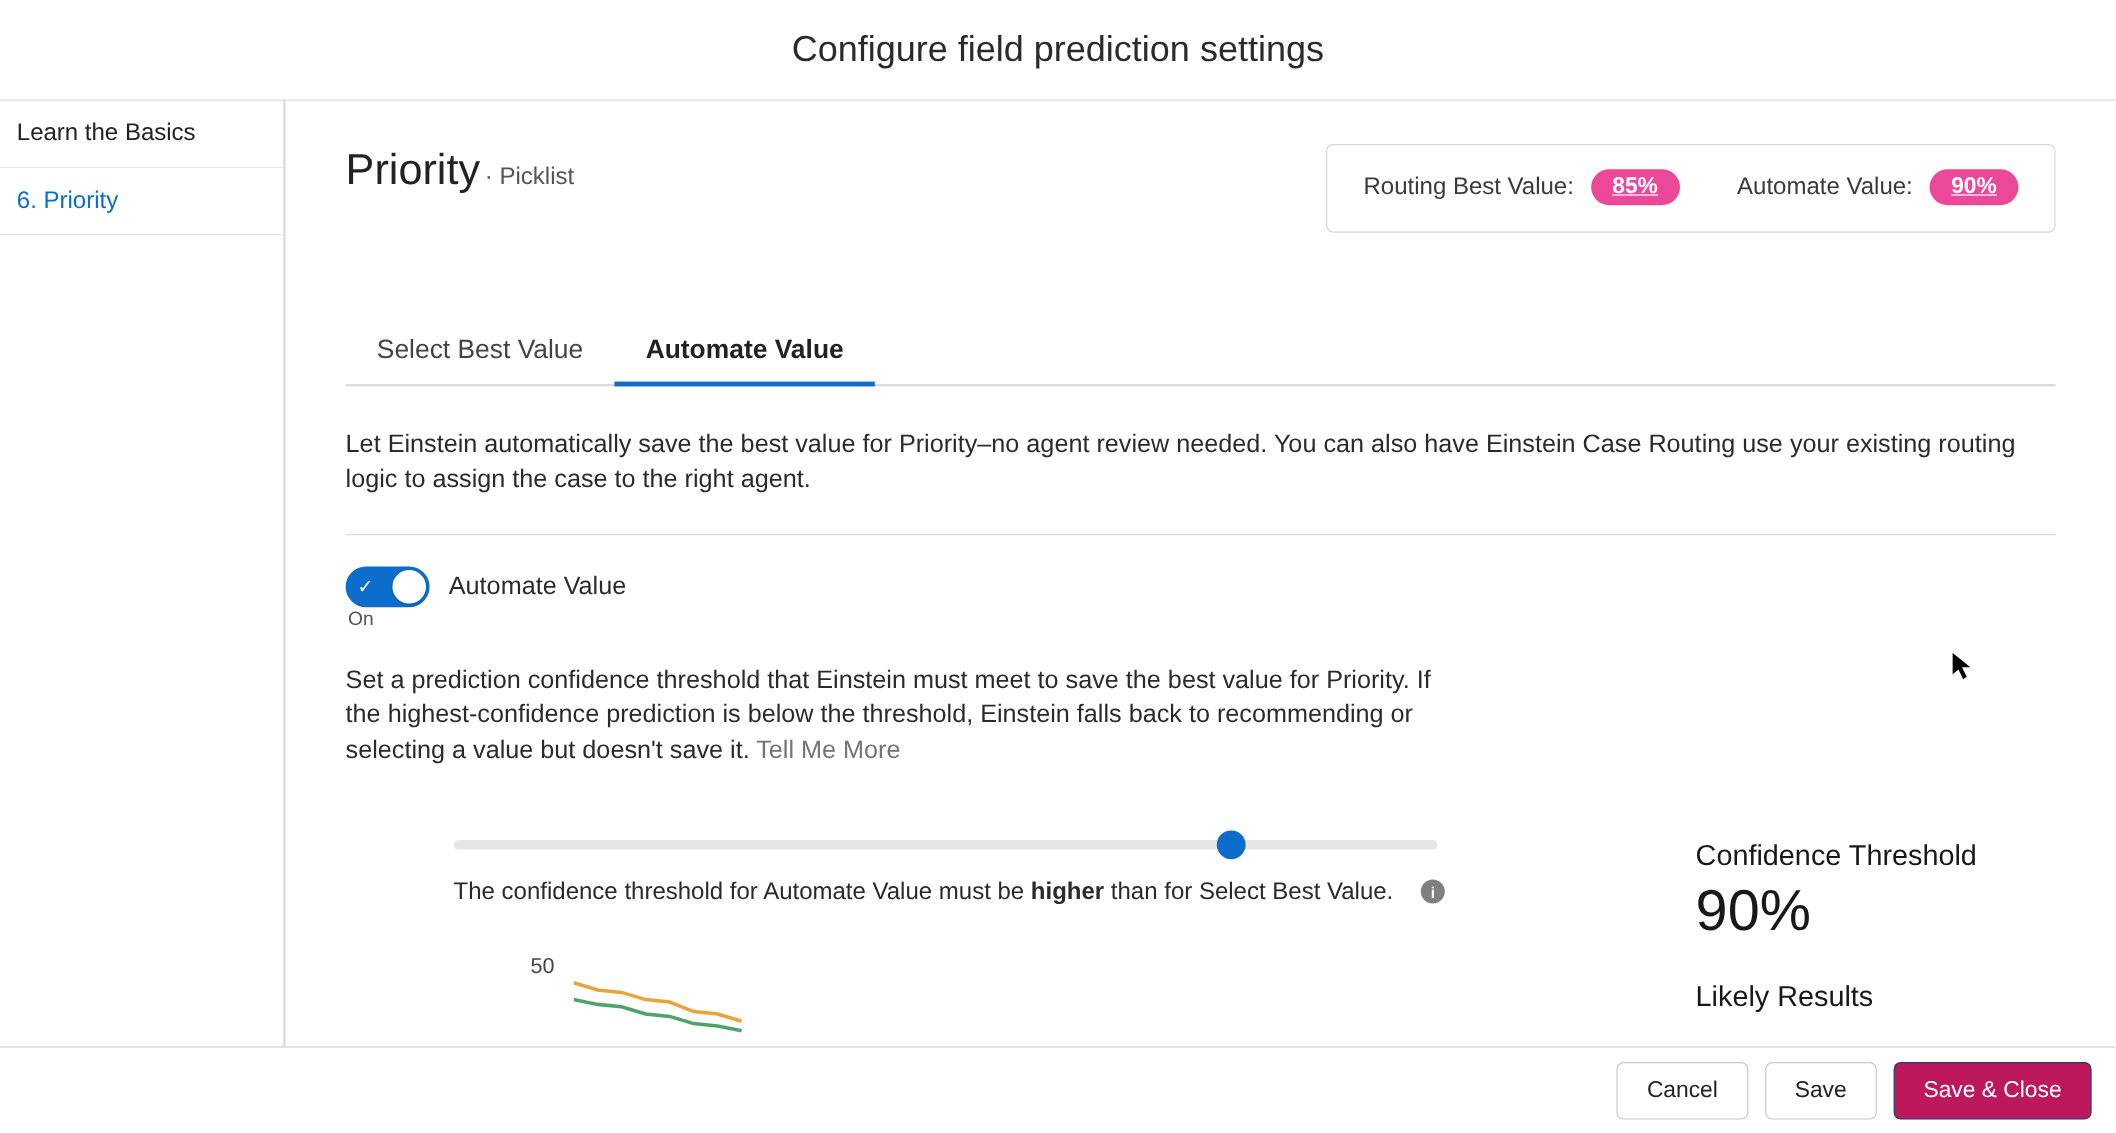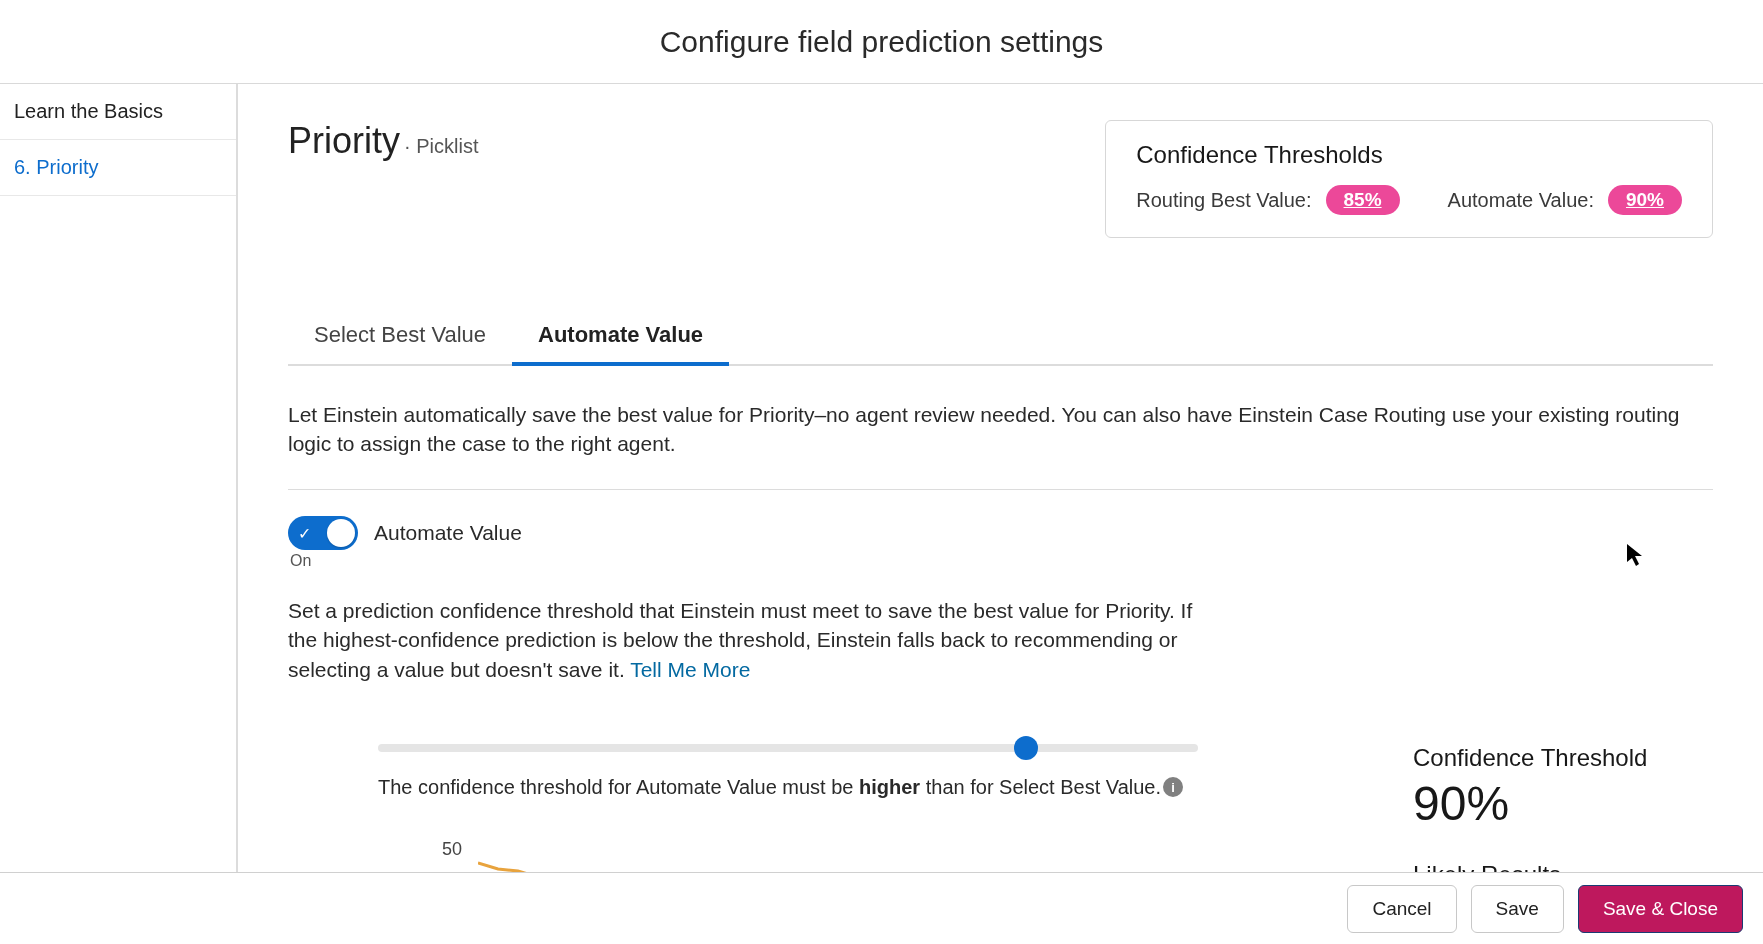--- a/index.html
+++ b/index.html
@@ -178,21 +178,21 @@
   margin-left: 2px;
 }
 .threshold-text {
   font-size: 21px;
   line-height: 1.4;
   margin-top: 26px;
   max-width: 910px;
   color: #2a2a2a;
 }
 .threshold-text a {
-  color: #0369a1;
+  color: #737373;
   text-decoration: none;
 }
 .slider-block {
   display: flex;
   margin-top: 60px;
   gap: 60px;
 }
 .slider-left {
   flex: 1;
   padding-left: 90px;
@@ -214,21 +214,21 @@
   background: #0d6dcd;
   border-radius: 50%;
   cursor: grab;
 }
 .slider-caption {
   margin-top: 24px;
   font-size: 20px;
   color: #2a2a2a;
   display: flex;
   align-items: center;
-  gap: 2px;
+  gap: 23px;
 }
 .slider-caption strong {
   font-weight: 700;
 }
 .info-icon {
   display: inline-flex;
   width: 20px;
   height: 20px;
   border-radius: 50%;
   background: #808080;
@@ -319,21 +319,20 @@
   </div>
 
   <div class="main">
     <div class="main-inner">
       <div class="title-row">
         <div class="title-block">
           <span class="field-title">Priority</span>
           <span class="field-type">· Picklist</span>
         </div>
         <div class="thresholds-card">
-          <div class="thresholds-title">Confidence Thresholds</div>
           <div class="thresholds-row">
             <span class="thresholds-label">Routing Best Value:</span>
             <span class="pill">85%</span>
             <span style="width:20px"></span>
             <span class="thresholds-label">Automate Value:</span>
             <span class="pill">90%</span>
           </div>
         </div>
       </div>
 

